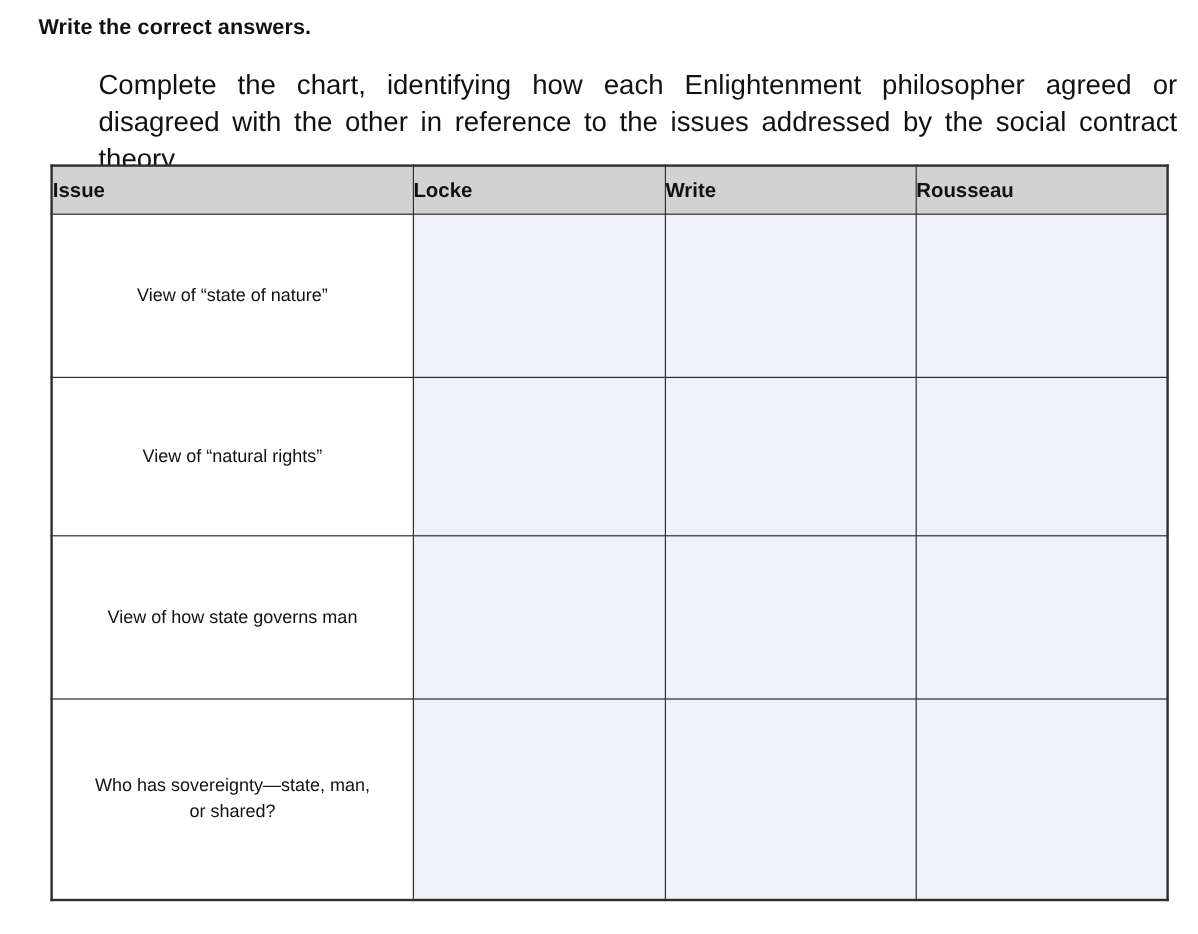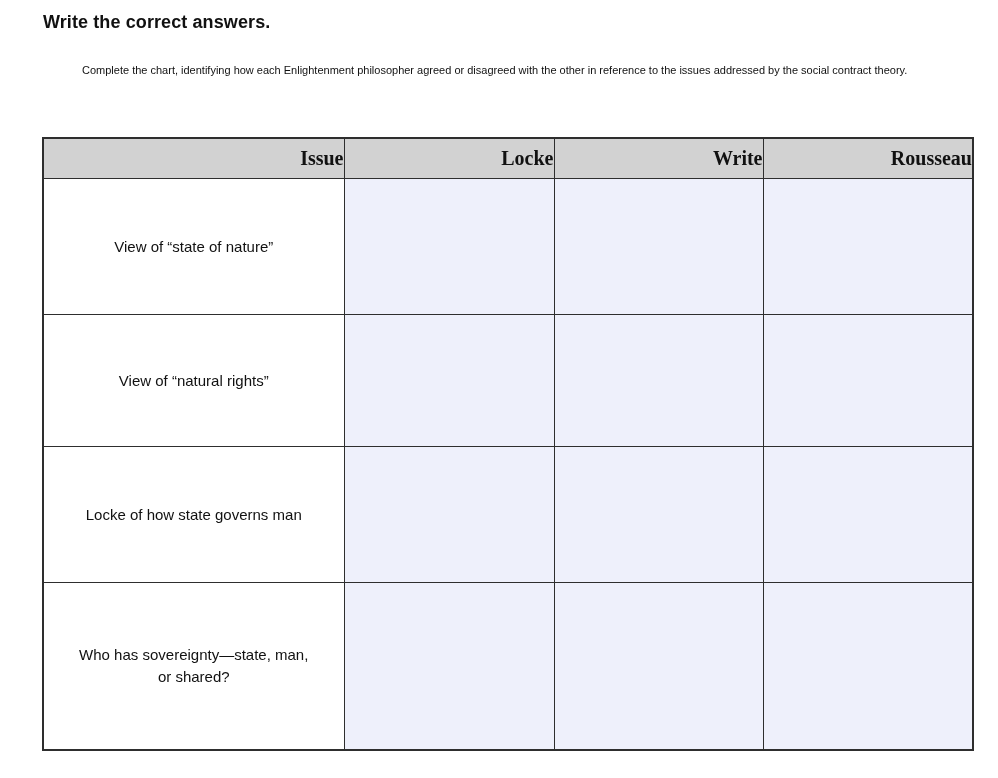--- a/index.html
+++ b/index.html
@@ -10,33 +10,33 @@
   body {
     width: 998px;
     height: 778px;
     position: relative;
     font-family: "Liberation Sans", sans-serif;
     color: #111111;
     overflow: hidden;
   }
   .page-title {
     position: absolute;
-    left: 43px;
+    left: 32px;
     top: 12px;
     font-size: 18px;
     font-weight: 700;
     letter-spacing: 0.1px;
     margin: 0;
   }
   .instructions {
     position: absolute;
     left: 82px;
     top: 55px;
     width: 899px;
-    font-size: 11px;
+    font-size: 23px;
     line-height: 31px;
     text-align: justify;
     margin: 0;
   }
   table.worksheet {
     position: absolute;
     left: 42px;
     top: 137px;
     width: 930px;
     border-collapse: collapse;
@@ -44,26 +44,25 @@
   }
   table.worksheet, table.worksheet th, table.worksheet td {
     border: 1.5px solid var(--border-color, #2e2e2e);
   }
   table.worksheet {
     border-width: 2px;
   }
   th.col-header {
     background: var(--header-bg, #d2d2d2);
     height: 39px;
-    font-size: 20px;
+    font-size: 17px;
     font-weight: 700;
-    text-align: right;
+    text-align: left;
     vertical-align: middle;
     padding: 0;
-    font-family: Liberation Serif, serif;
   }
   td.issue-cell {
     background: #ffffff;
     text-align: center;
     vertical-align: middle;
     font-size: 15px;
     line-height: 22px;
     padding: 0 8px;
     white-space: pre-line;
   }
@@ -105,21 +104,21 @@
       <td class="answer-cell"></td>
       <td class="answer-cell"></td>
     </tr>
     <tr class="row-2">
       <td class="issue-cell">View of “natural rights”</td>
       <td class="answer-cell"></td>
       <td class="answer-cell"></td>
       <td class="answer-cell"></td>
     </tr>
     <tr class="row-3">
-      <td class="issue-cell">Locke of how state governs man</td>
+      <td class="issue-cell">View of how state governs man</td>
       <td class="answer-cell"></td>
       <td class="answer-cell"></td>
       <td class="answer-cell"></td>
     </tr>
     <tr class="row-4">
       <td class="issue-cell">Who has sovereignty—state, man,
 or shared?</td>
       <td class="answer-cell"></td>
       <td class="answer-cell"></td>
       <td class="answer-cell"></td>

